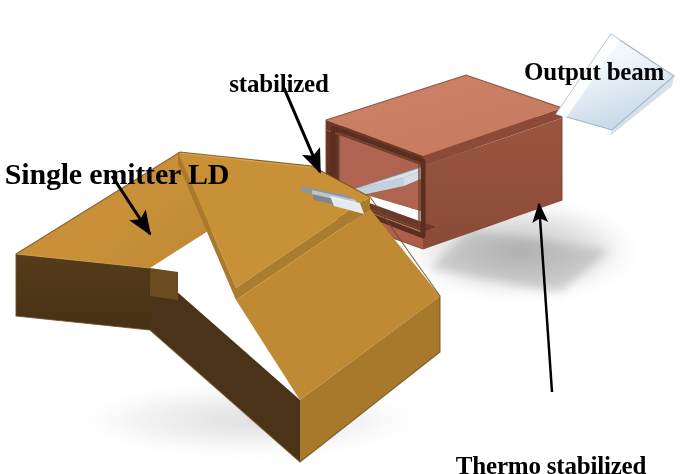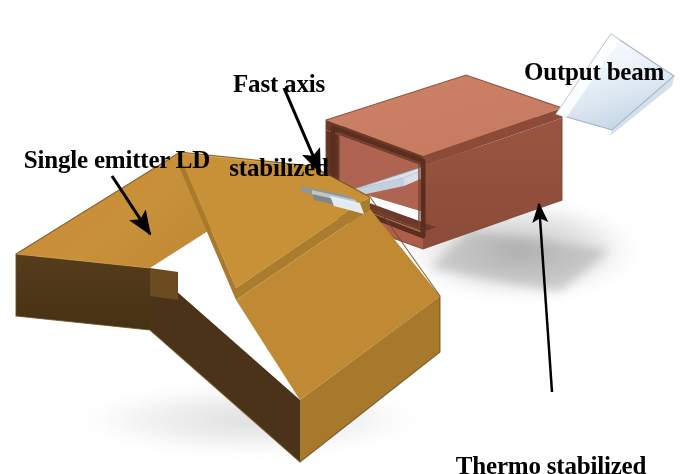--- a/index.html
+++ b/index.html
@@ -27,21 +27,21 @@
     font-family: "Liberation Serif", "DejaVu Serif", serif;
     font-weight: bold;
     color: #000000;
     line-height: 1.12;
     white-space: pre;
     letter-spacing: -0.2px;
   }
   #label-single-emitter {
     left: 2px;
     top: 90px;
-    font-size: 25px;
+    font-size: 30px;
     text-align: center;
     width: 230px;
   }
   #label-fast-axis {
     left: 196px;
     top: 14px;
     font-size: 25px;
     text-align: center;
     width: 166px;
   }
@@ -212,21 +212,20 @@
       <line x1="284" y1="88" x2="320" y2="172" marker-end="url(#arrowHead)"></line>
       <line x1="552" y1="392" x2="539" y2="204" stroke-width="2.5" marker-end="url(#arrowHead)"></line>
     </g>
   </svg>
 
   <div class="label" id="label-single-emitter">
     <div>Single emitter LD</div>
   </div>
 
   <div class="label" id="label-fast-axis">
-    <div>Fast axis</div>
     <div>stabilized</div>
   </div>
 
   <div class="label" id="label-output-beam">
     <div>Output beam</div>
   </div>
 
   <div class="label" id="label-vbg">
     <div>Thermo stabilized</div>
     

